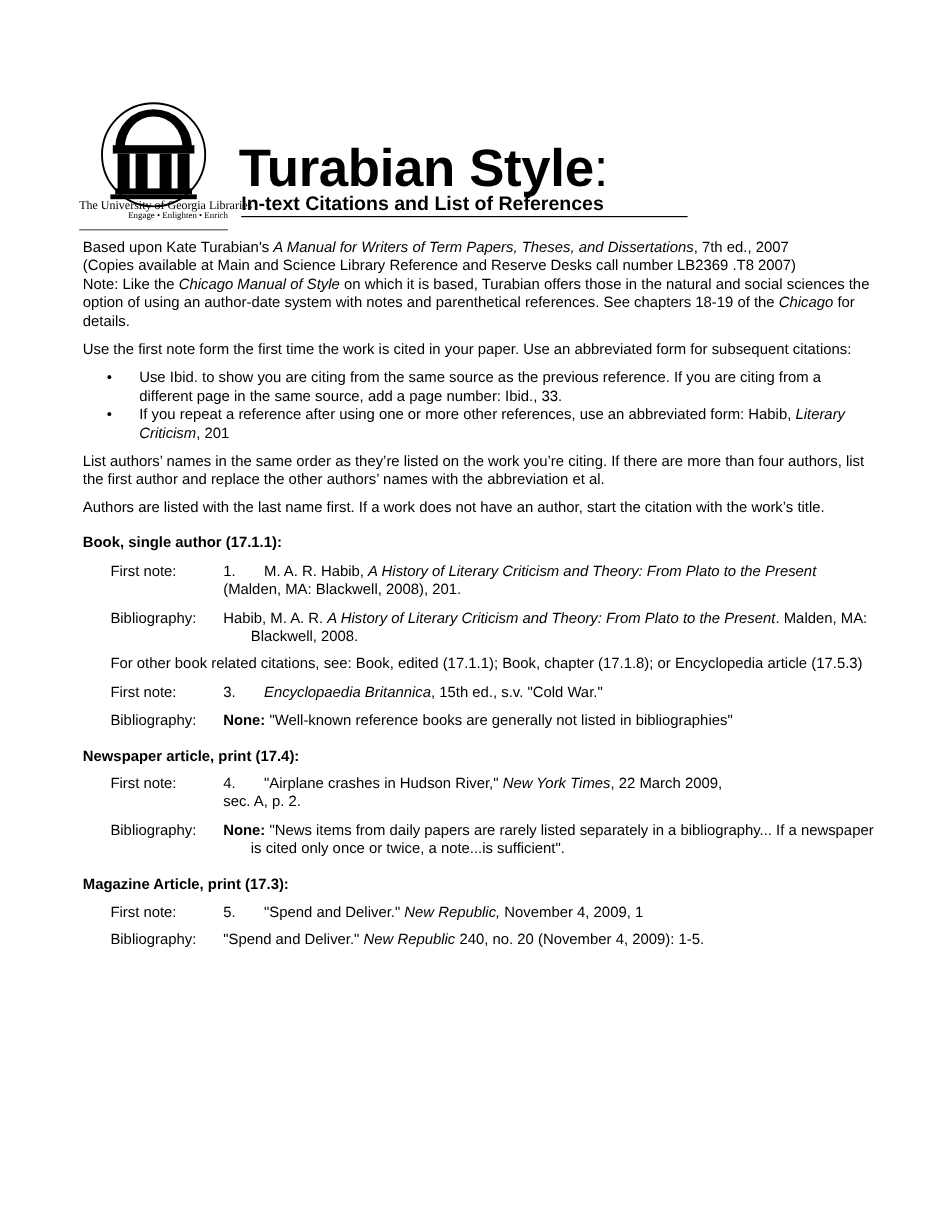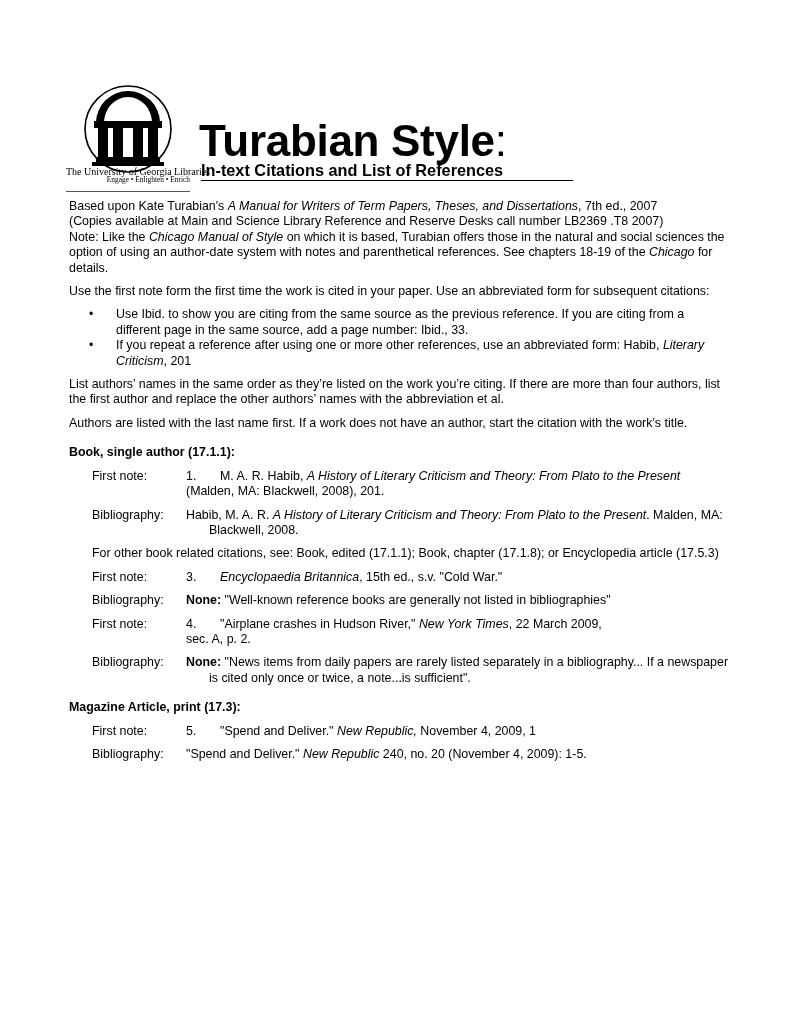--- a/index.html
+++ b/index.html
@@ -102,20 +102,21 @@
       <span class="num">3.</span><i>Encyclopaedia Britannica</i><span>, 15th ed., s.v. "Cold War."</span>
     </div>
   </div>
   <div class="entry">
     <div class="label">Bibliography:</div>
     <div class="body hang">
       <b>None:</b><span> "Well-known reference books are generally not listed in bibliographies"</span>
     </div>
   </div>
 
+  <div class="section-head">Newspaper article, print (17.4):</div>
   <div class="entry">
     <div class="label">First note:</div>
     <div class="body">
       <span class="num">4.</span><span>"Airplane crashes in Hudson River," </span><i>New York Times</i><span>, 22 March 2009,</span><br>
       <span>sec. A, p. 2.</span>
     </div>
   </div>
   <div class="entry">
     <div class="label">Bibliography:</div>
     <div class="body hang">

